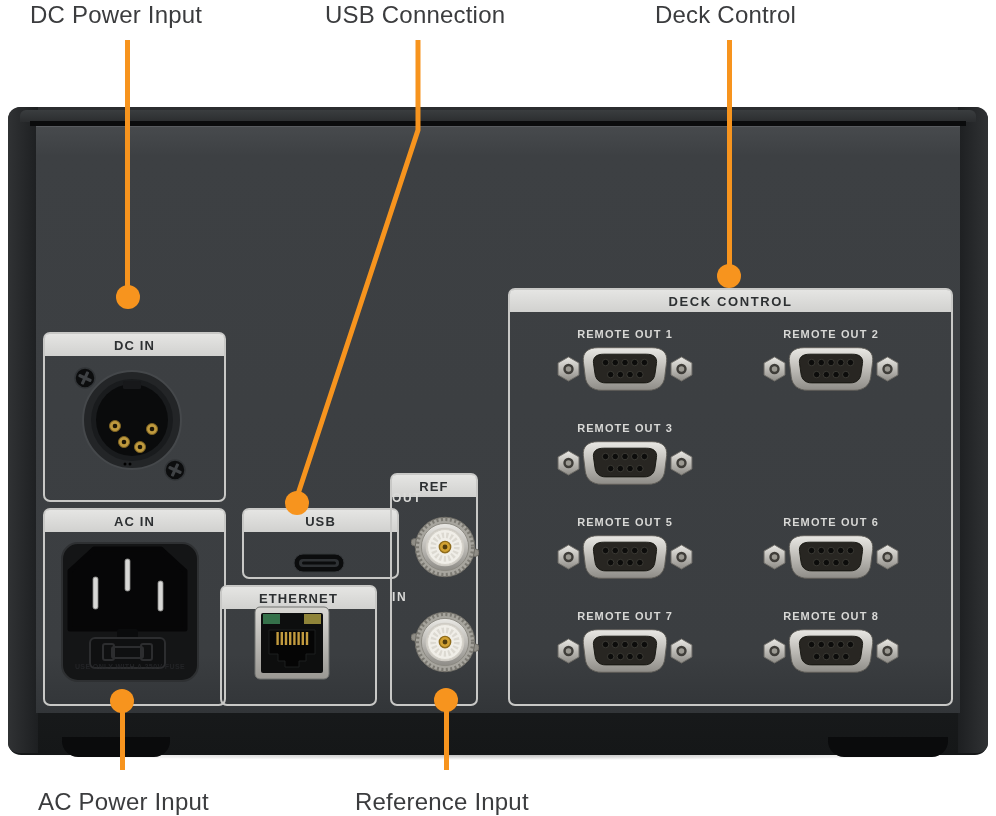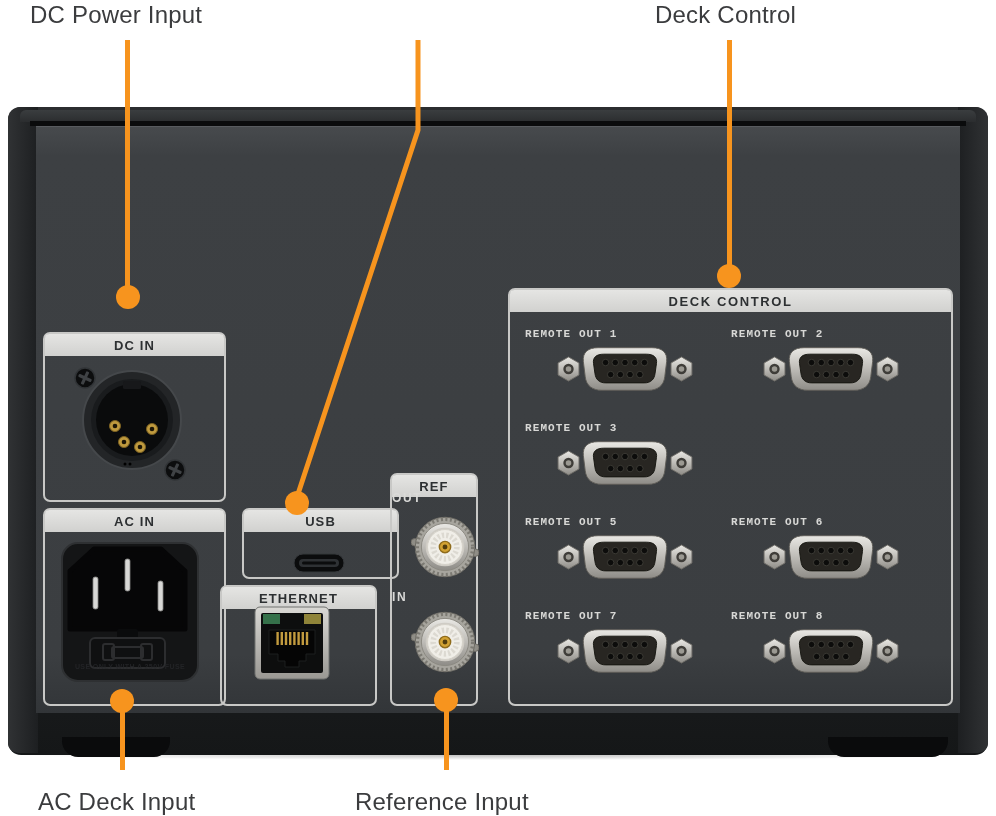--- a/index.html
+++ b/index.html
@@ -32,21 +32,21 @@
   .floor-shadow{position:absolute;left:24px;top:750px;width:948px;height:10px;z-index:0;
                 background:radial-gradient(ellipse at center,rgba(70,70,70,.35),rgba(255,255,255,0) 72%);}
 
   
   .pbox{position:absolute;border:2px solid #c8c8c6;border-radius:7px;box-sizing:border-box;z-index:5;}
   .pbox-h{height:22px;background:linear-gradient(#e5e5e3,#d1d1cf);border-radius:4px 4px 0 0;
           display:flex;align-items:center;justify-content:center;
           font-weight:bold;font-size:13px;letter-spacing:1.1px;color:#2d3032;}
   .pbox-h.wide{letter-spacing:1.6px;}
 
-  .deck-cell{position:absolute;width:200px;font-family:Liberation Mono, monospace;}
+  .deck-cell{position:absolute;width:200px;text-align:center;}
   .remote-label{font-size:11px;font-weight:bold;letter-spacing:1.1px;color:#d8d8d6;margin-bottom:4px;white-space:nowrap;}
   .db9{width:140px;height:50px;display:block;margin:0 auto;}
 
   .ref-io{position:absolute;left:0;width:100%;
           font-size:12px;font-weight:bold;letter-spacing:1.6px;color:#dadad8;}
   .abs{position:absolute;}
   .fuse-note{position:absolute;width:140px;text-align:center;font-size:7px;color:#26272a;
              letter-spacing:.4px;font-weight:bold;opacity:.8;}
 </style>
 </head>
@@ -103,23 +103,24 @@
         <circle r="10" fill="#0c0d0e" stroke="#313437" stroke-width="1.5"></circle>
         <g fill="#3f4245" transform="rotate(25)">
           <rect x="-1.6" y="-7" width="3.2" height="14" rx="1"></rect>
           <rect x="-7" y="-1.6" width="14" height="3.2" rx="1"></rect>
         </g>
       </symbol>
     </defs>
   </svg>
 
   <div class="callout" style="left:30px;top:1px">DC Power Input</div>
+  <div class="callout" style="left:325px;top:1px">USB Connection</div>
   <div class="callout" style="left:655px;top:1px">Deck Control</div>
 
-  <div class="callout" style="left:38px;top:788px">AC Deck Input</div>
+  <div class="callout" style="left:38px;top:788px">AC Power Input</div>
   <div class="callout" style="left:355px;top:788px">Reference Input</div>
 
   <div class="floor-shadow"></div>
   <div class="foot l"></div>
   <div class="foot r"></div>
   <div class="chassis"></div>
   <div class="pillar left"></div>
   <div class="pillar right"></div>
   <div class="top-rail"></div>
   <div class="groove"></div>

